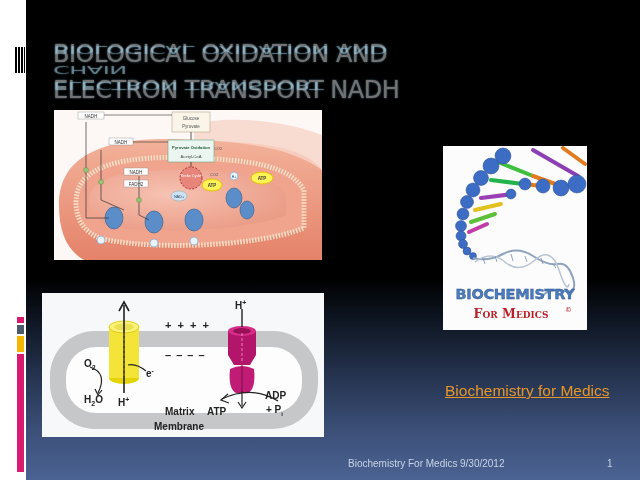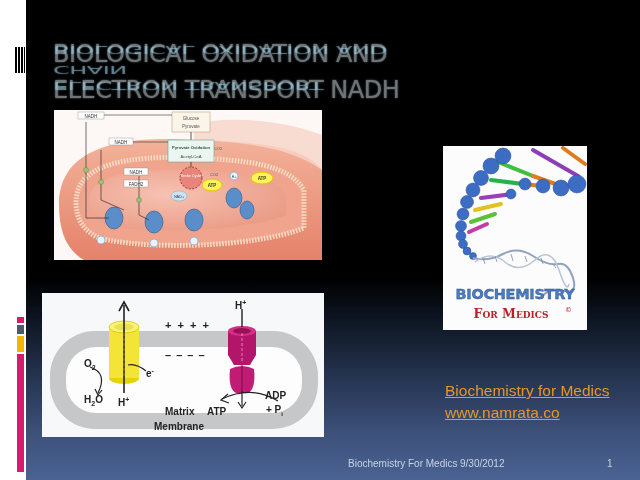--- a/index.html
+++ b/index.html
@@ -223,18 +223,17 @@
       <text x="165" y="122" font-size="10">ATP</text>
       <text x="223" y="106" font-size="10">ADP</text>
       <text x="224" y="120" font-size="10"><tspan>+ P</tspan><tspan font-size="6" dy="3">i</tspan></text>
       <text x="112" y="137" font-size="10">Membrane</text>
     </g>
   </svg>
 </div>
 
 <div class="links">
   <a href="#">Biochemistry for Medics</a>
-  <a href="#">www.namrata.co</a>
 </div>
 
 <div class="footer f1">Biochemistry For Medics</div>
 <div class="footer f2">9/30/2012</div>
 <div class="footer f3">1</div>
 
 </body></html>

